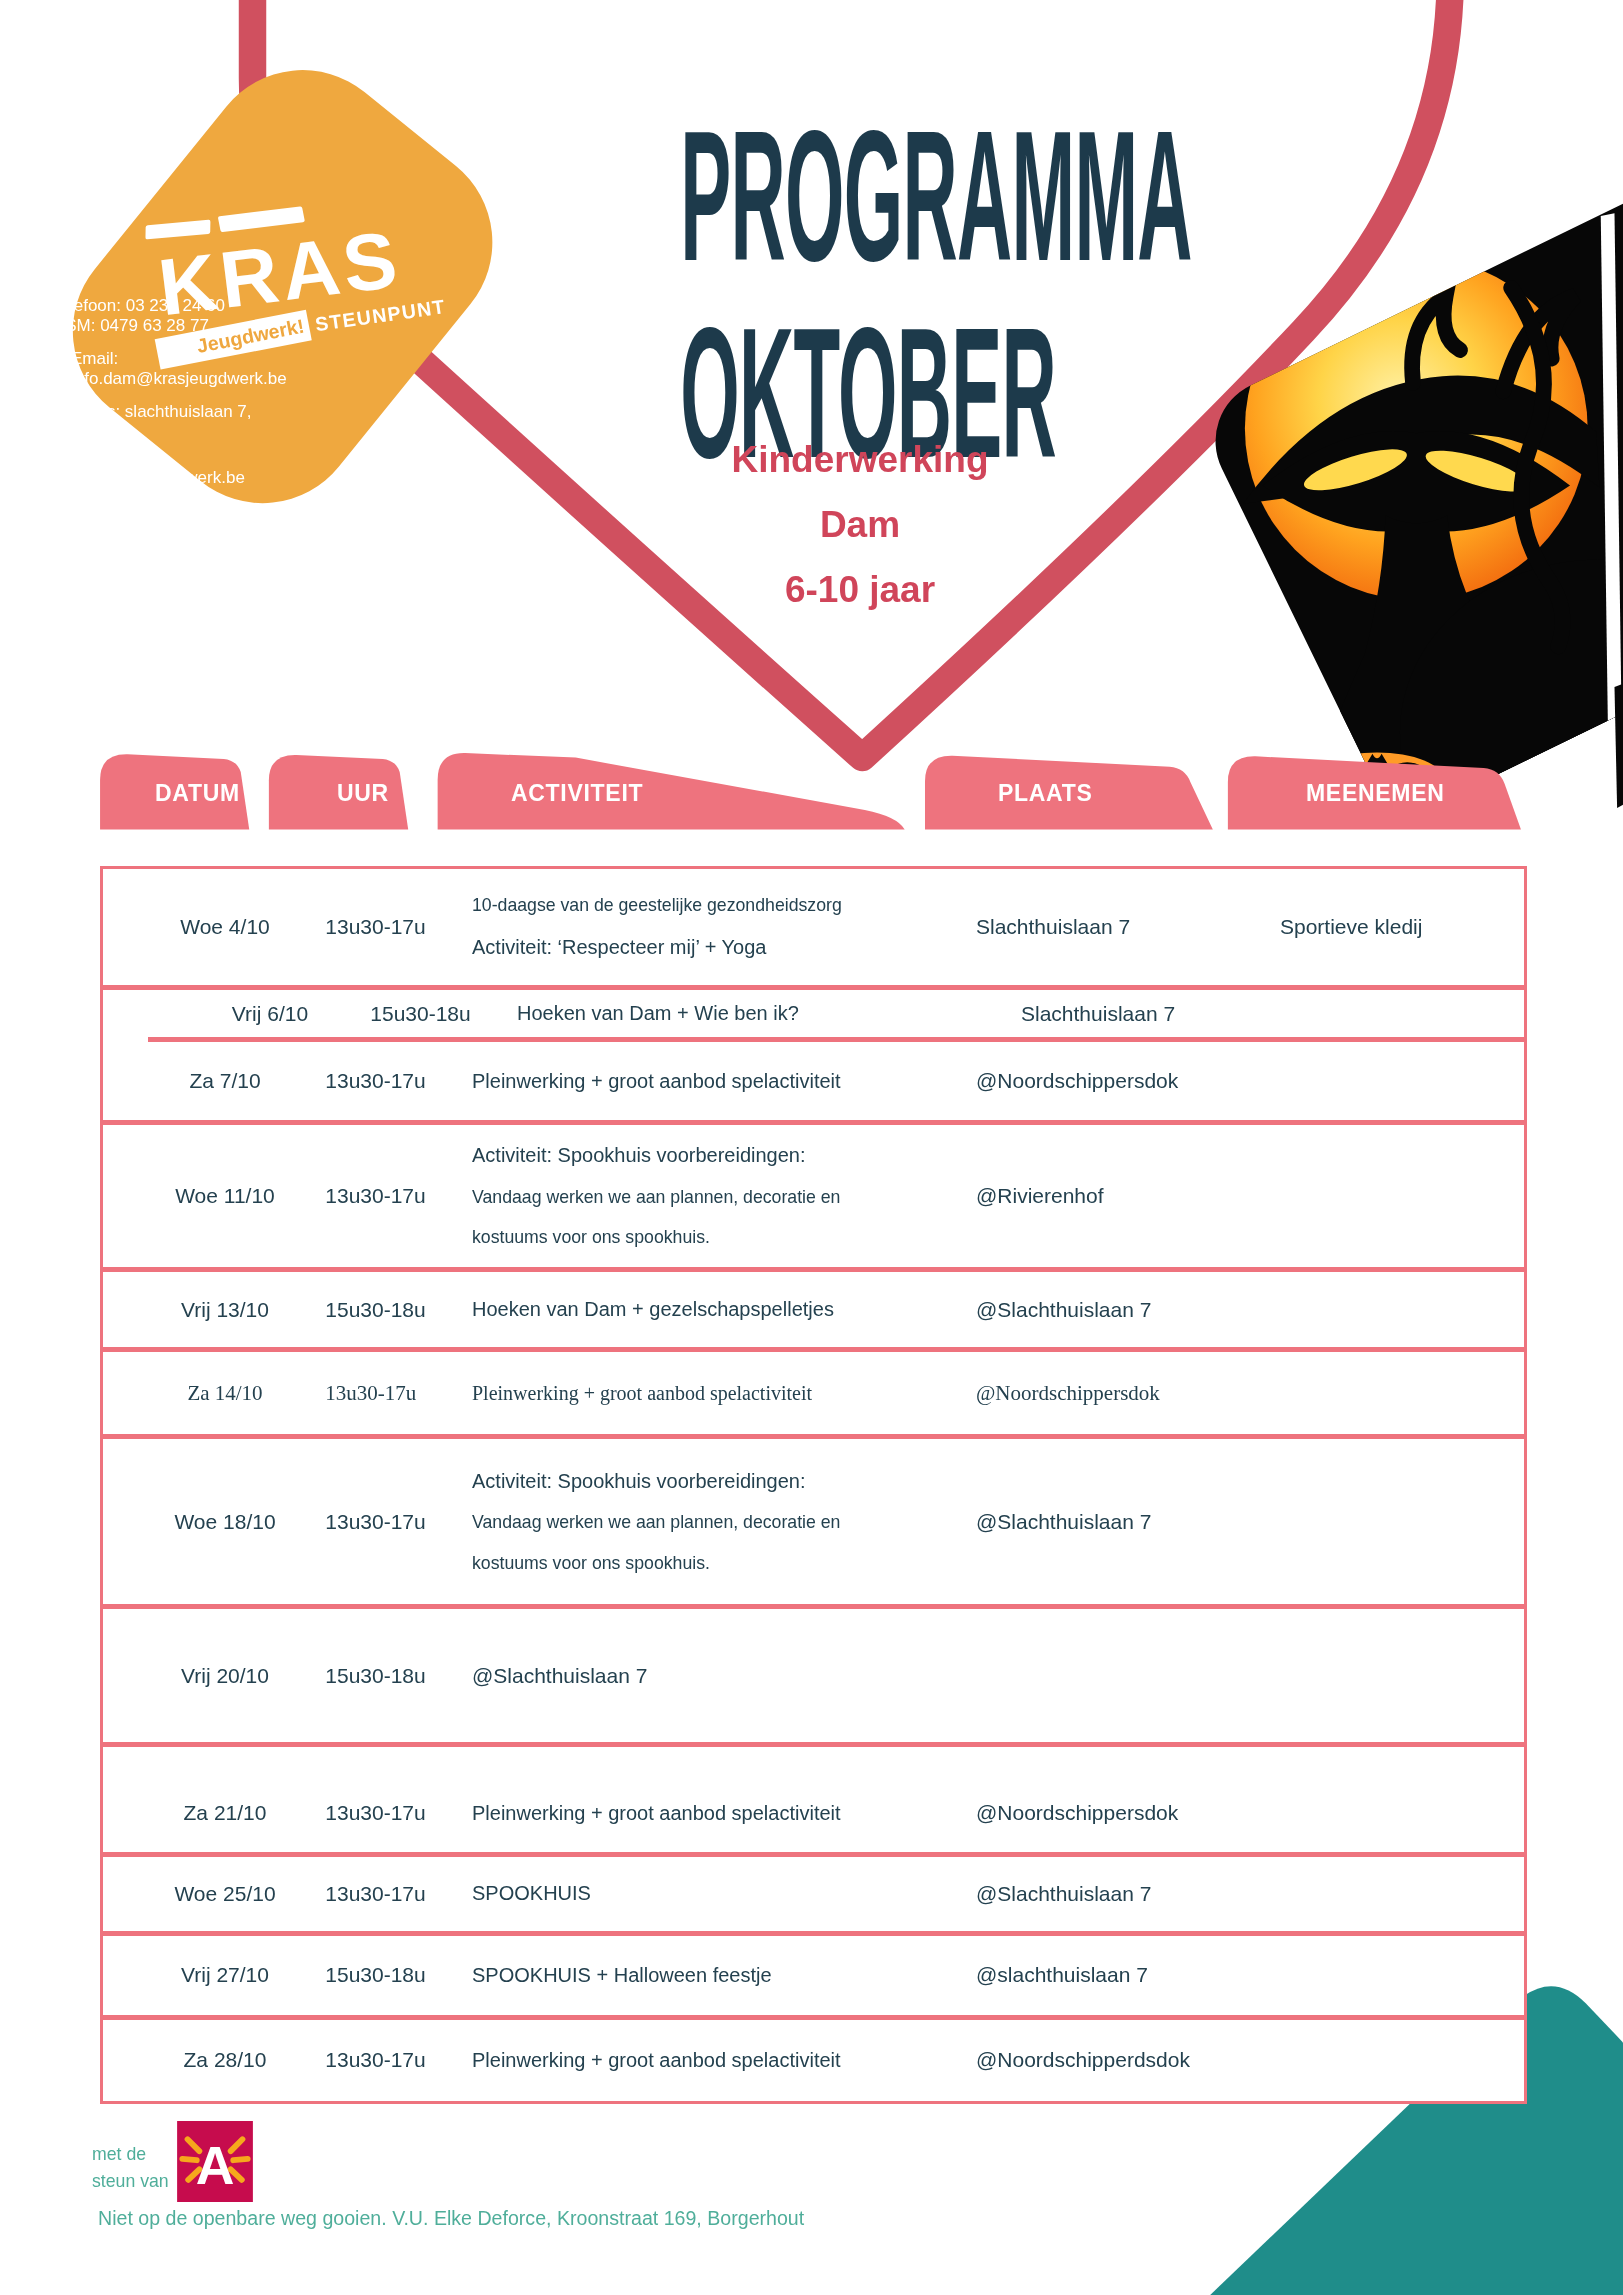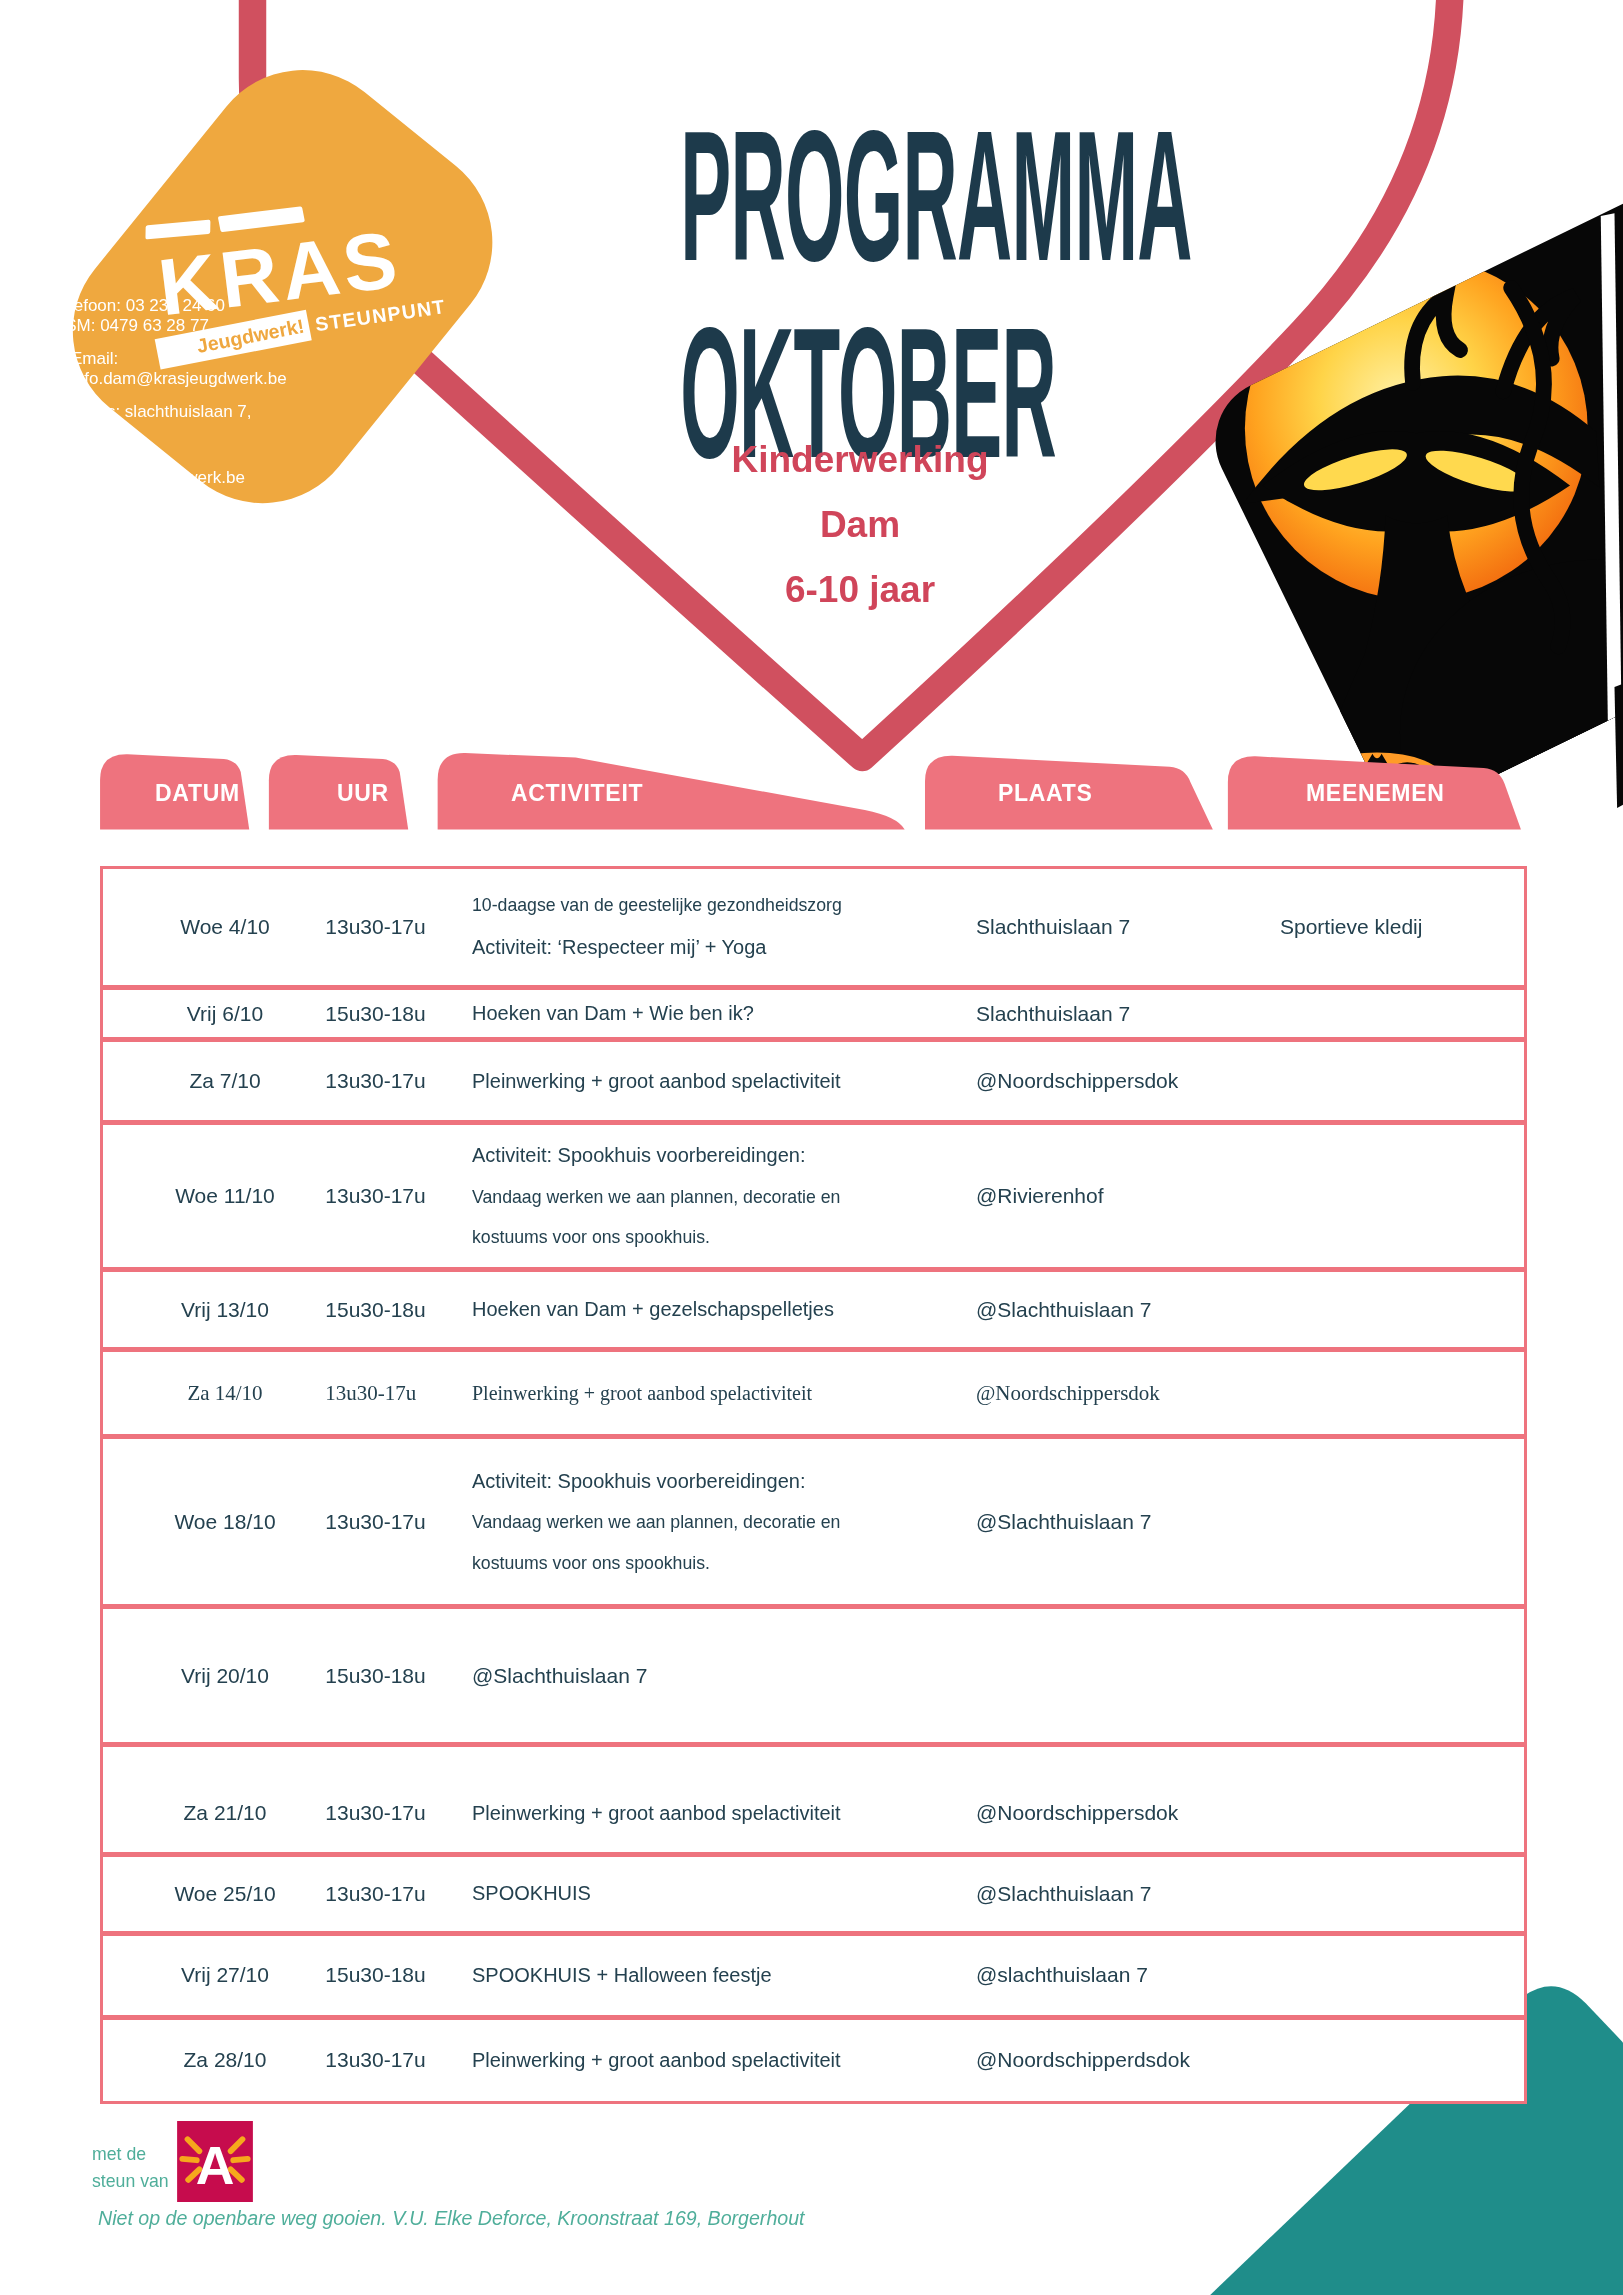--- a/index.html
+++ b/index.html
@@ -27,37 +27,37 @@
   .subtitle{left:533px;top:427px;width:654px;text-align:center;z-index:2;
             font-weight:bold;font-size:37px;line-height:65px;color:#d0455a;}
   
   .banner-label{top:780px;color:#fff;font-weight:bold;font-size:23px;letter-spacing:0.7px;z-index:4;margin-left:33px;}
   
   .sched{left:100px;top:866px;width:1427px;height:1238px;z-index:5;
          border:3.3px solid #ee737e;background:#fff;box-sizing:border-box;
          display:flex;flex-direction:column;color:#24414f;}
   .row{display:flex;border-bottom:5.2px solid #ee737e;box-sizing:border-box;background:#fff;}
   .row:last-child{border-bottom:none;}
-  .row:nth-child(1){height:122px;}  .row:nth-child(2){height:52px;}
+  .row:nth-child(1){height:122px;}  .row:nth-child(2){height:52px;margin-left:45px;}
   .row:nth-child(3){height:84px;}  .row:nth-child(4){height:148px;}
   .row:nth-child(5){height:80px;}  .row:nth-child(6){height:88px;font-family:Liberation Serif, serif;}
   .row:nth-child(7){height:171px;}  .row:nth-child(8){height:139px;}
   .row:nth-child(9){height:82px;margin-top:28px;}  .row:nth-child(10){height:80px;justify-content:flex-end;}
   .row:nth-child(11){height:84px;} .row:nth-child(12){height:82px;}
   .c{display:flex;align-items:center;font-size:21px;}
   .c-date{flex:0 0 164px;justify-content:center;text-align:center;padding-left:40px;}
   .c-time{flex:0 0 165px;padding-left:18.3px;box-sizing:border-box;}
   .c-act{flex:0 0 504px;flex-direction:column;align-items:flex-start;justify-content:center;row-gap:19.6px;font-size:20px;}
   .c-act div{min-height:6.5px;}
   .c-act .sm{font-size:17.7px;}
   .c-place{flex:0 0 304px;}
   .c-bring{flex:1 1 auto;}
   
   .support{left:92px;color:#4fae9a;font-size:17.7px;z-index:3;}
-  .foot-note{left:98px;top:2207px;color:#4fae9a;font-size:19.6px;z-index:3;font-style:italic;}
+  .foot-note{left:98px;top:2207px;color:#4fae9a;font-size:19.6px;z-index:3;}
   .alogo{left:177px;top:2121px;z-index:3;}
 </style>
 </head>
 <body>
 
 <svg id="bg" width="1623" height="2295" viewBox="0 0 2481 3508">
   <defs>
     <radialGradient id="gradPump" cx="45%" cy="42%" r="62%">
       <stop offset="0%" stop-color="#fff1a6"></stop>
       <stop offset="38%" stop-color="#ffd448"></stop>

